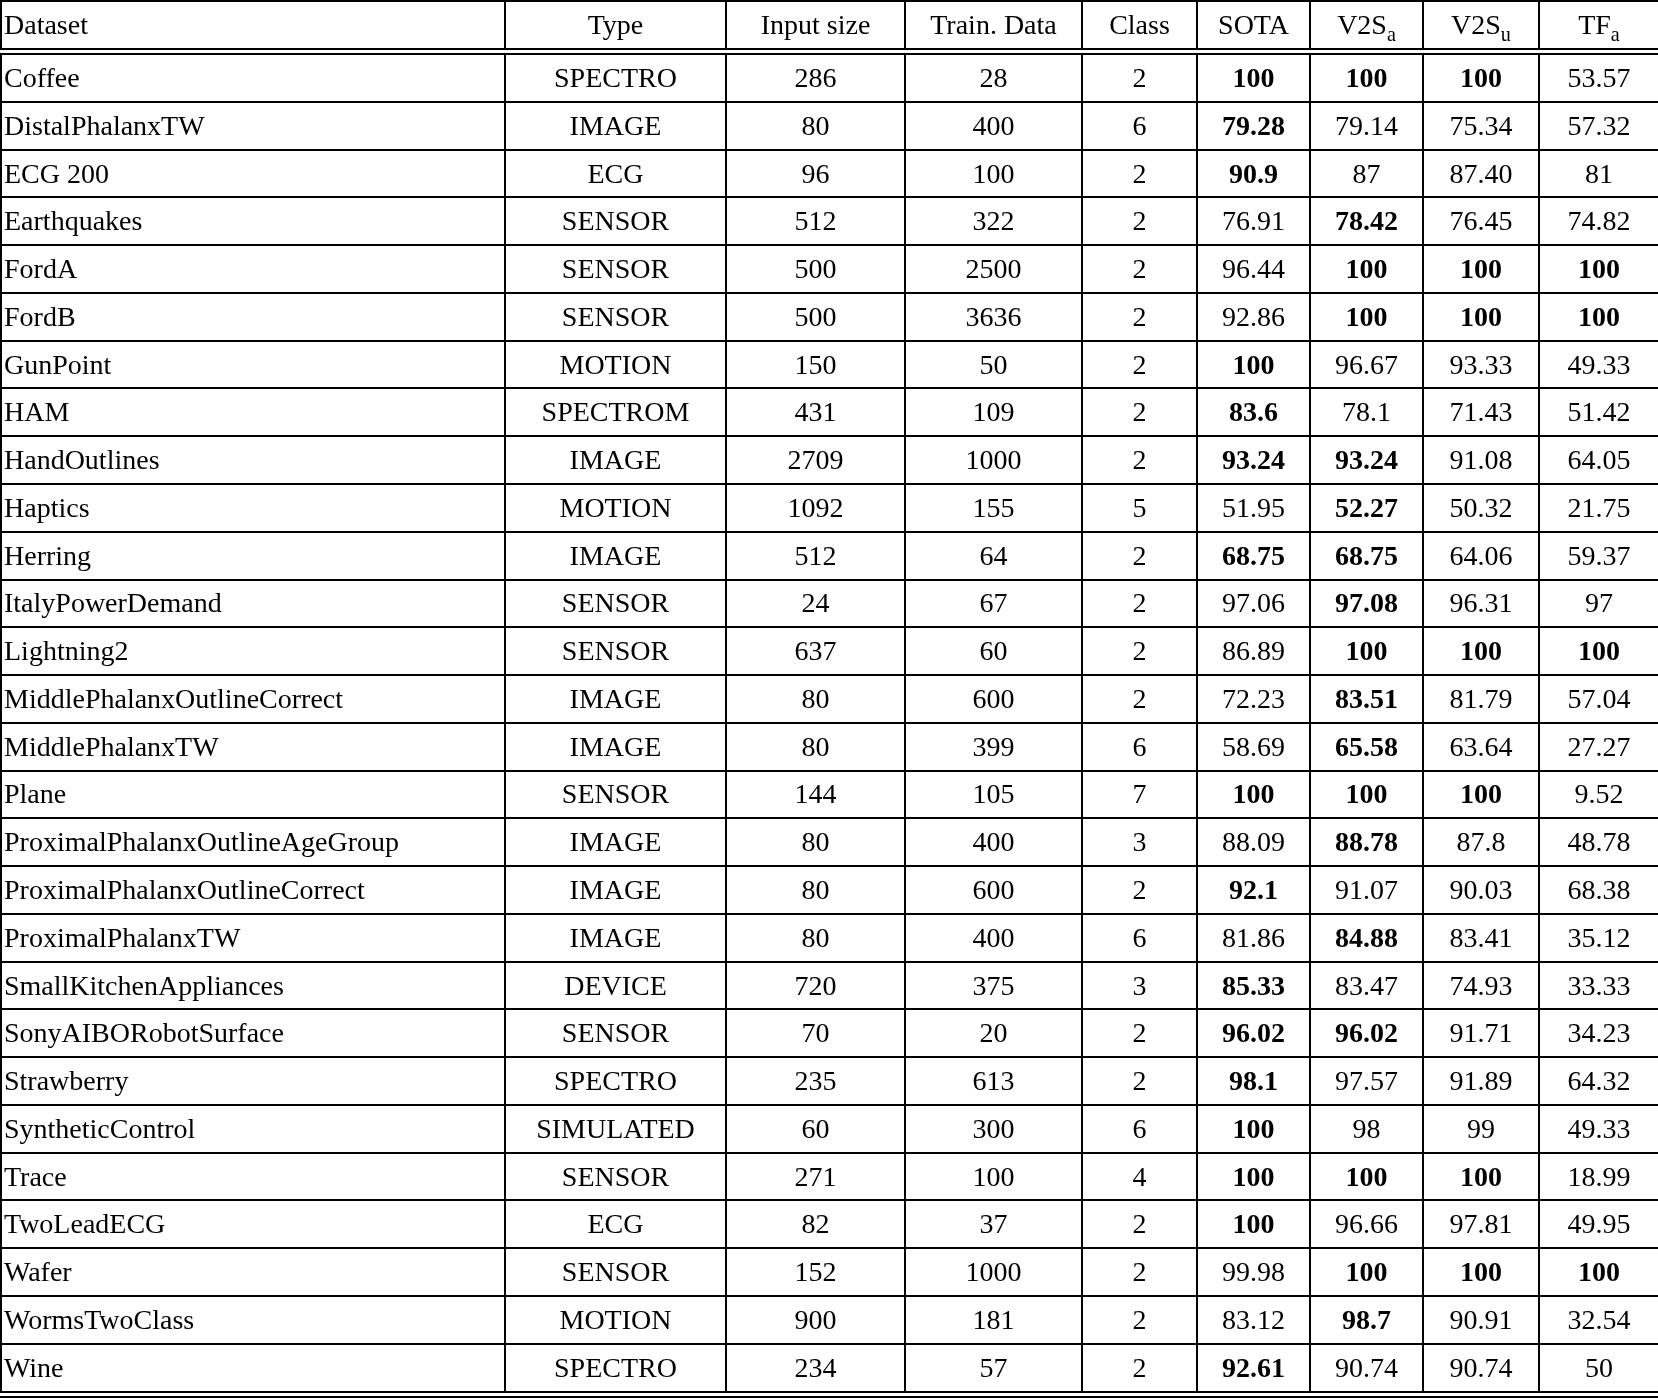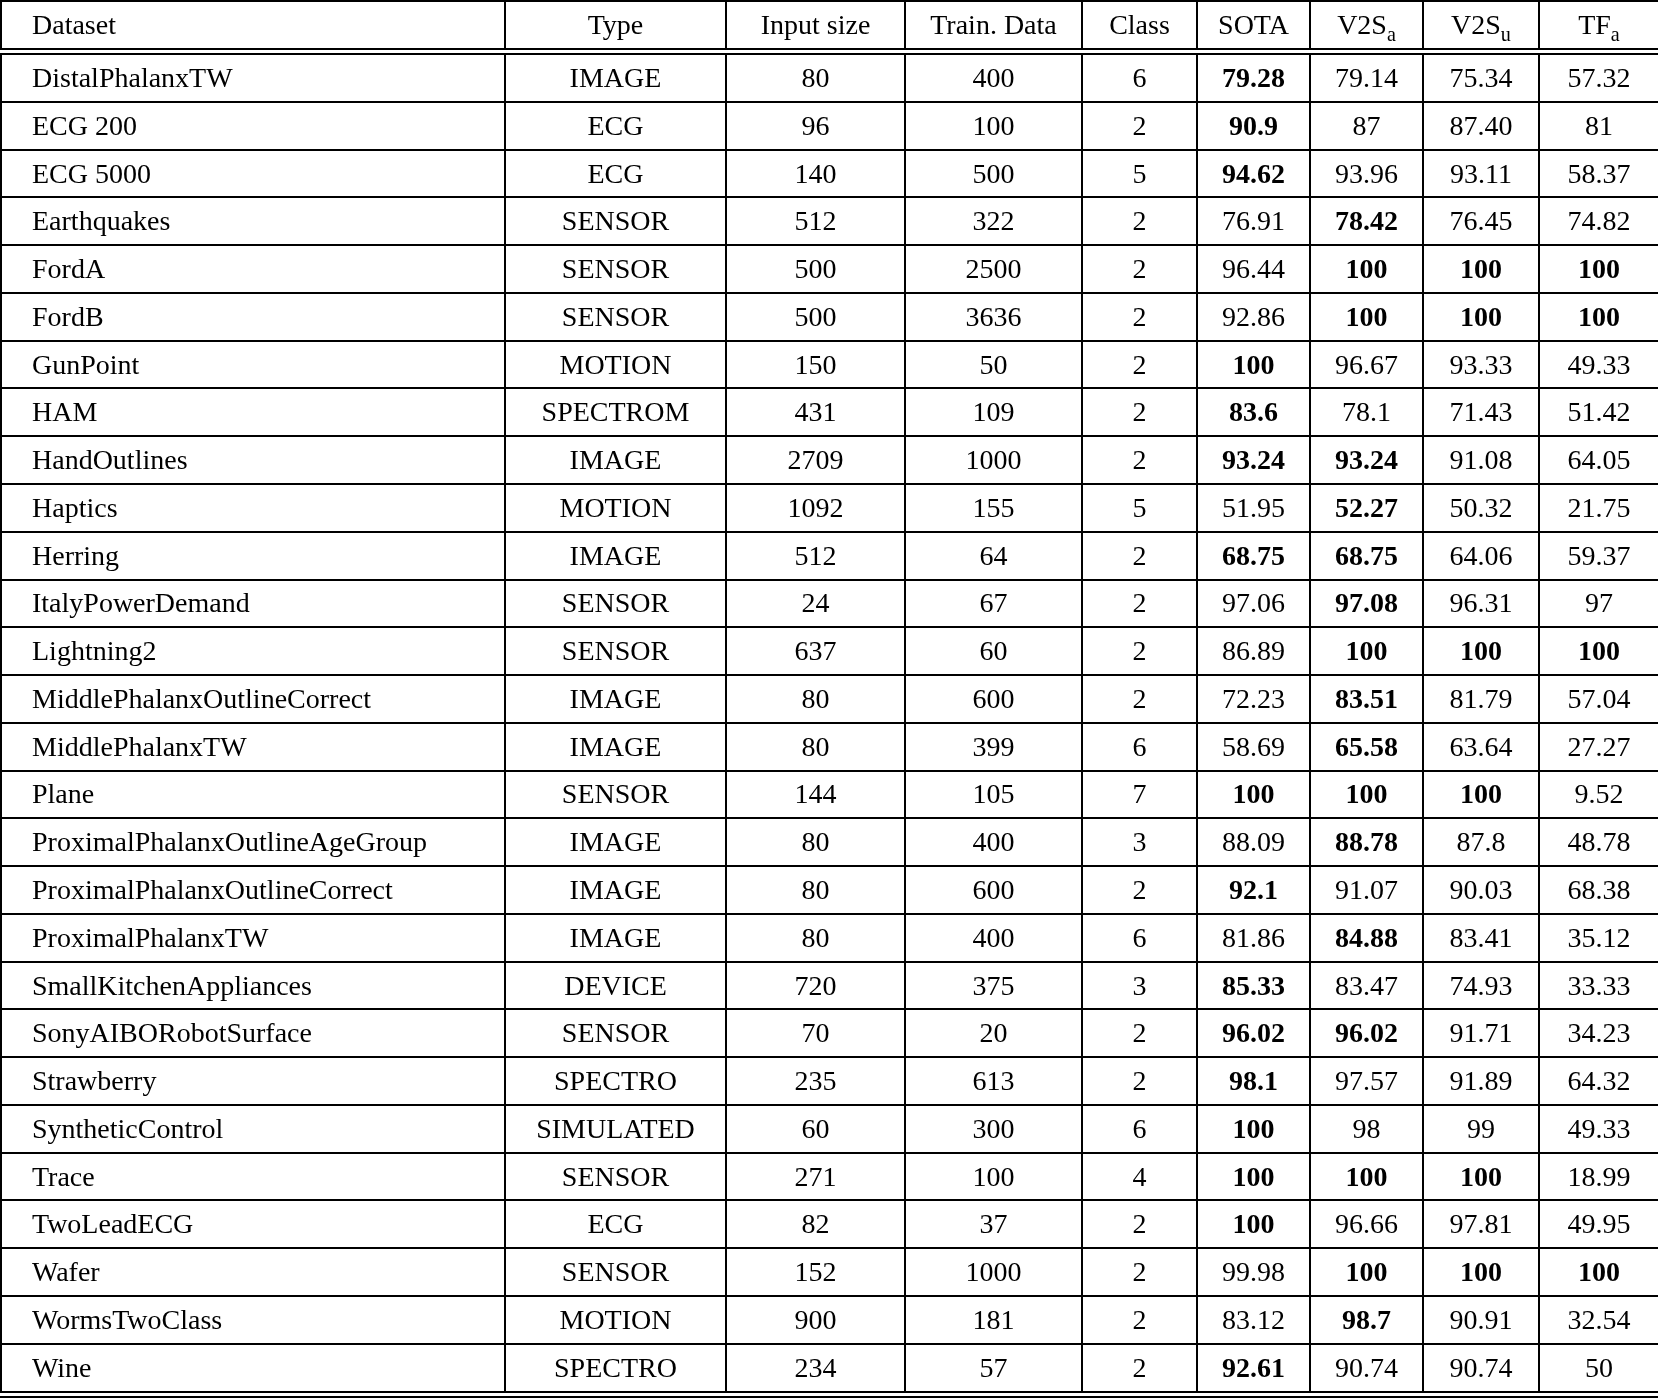--- a/index.html
+++ b/index.html
@@ -23,21 +23,21 @@
     vertical-align: middle;
     padding: 2px 4px;
     height: 40px;
     overflow: hidden;
     white-space: nowrap;
     font-weight: normal;
   }
   .results th { height: 42px; text-align: center; }
   .results .left {
     text-align: left;
-    padding-left: 30px;
+    padding-left: 2px;
     margin-left: 20px;
   }
   
   .results thead th { border-bottom: 7px double #000000; }
   .results tr.last-body td { border-bottom: 7px double #000000; }
   .results td.bold { font-weight: bold; }
   .results table, .results { border: 2px solid #000; }
   sub {
     font-size: 0.72em;
     line-height: 0;
@@ -66,51 +66,51 @@
         <th>Train. Data</th>
         <th>Class</th>
         <th>SOTA</th>
         <th>V2S<sub>a</sub></th>
         <th>V2S<sub>u</sub></th>
         <th>TF<sub>a</sub></th>
       </tr>
   </thead>
   <tbody>
       <tr>
+        <td class="left">Coffee</td>
+        <td>SPECTRO</td>
+        <td>286</td>
+        <td>28</td>
+        <td>2</td>
+        <td class="bold">100</td>
+        <td class="bold">100</td>
+        <td class="bold">100</td>
+        <td>53.57</td>
+      </tr>
+      <tr>
         <td class="left">DistalPhalanxTW</td>
         <td>IMAGE</td>
         <td>80</td>
         <td>400</td>
         <td>6</td>
         <td class="bold">79.28</td>
         <td>79.14</td>
         <td>75.34</td>
         <td>57.32</td>
       </tr>
       <tr>
         <td class="left">ECG 200</td>
         <td>ECG</td>
         <td>96</td>
         <td>100</td>
         <td>2</td>
         <td class="bold">90.9</td>
         <td>87</td>
         <td>87.40</td>
         <td>81</td>
-      </tr>
-      <tr>
-        <td class="left">ECG 5000</td>
-        <td>ECG</td>
-        <td>140</td>
-        <td>500</td>
-        <td>5</td>
-        <td class="bold">94.62</td>
-        <td>93.96</td>
-        <td>93.11</td>
-        <td>58.37</td>
       </tr>
       <tr>
         <td class="left">Earthquakes</td>
         <td>SENSOR</td>
         <td>512</td>
         <td>322</td>
         <td>2</td>
         <td>76.91</td>
         <td class="bold">78.42</td>
         <td>76.45</td>

